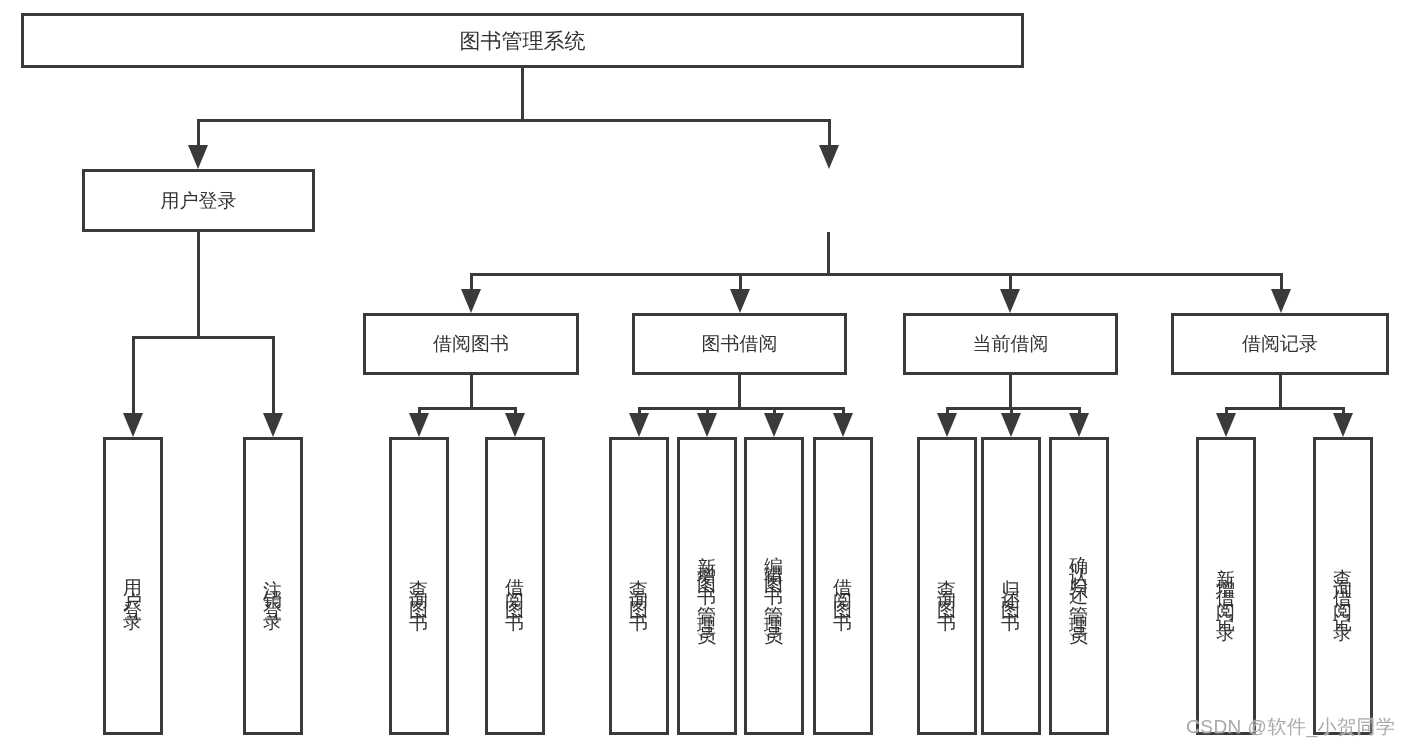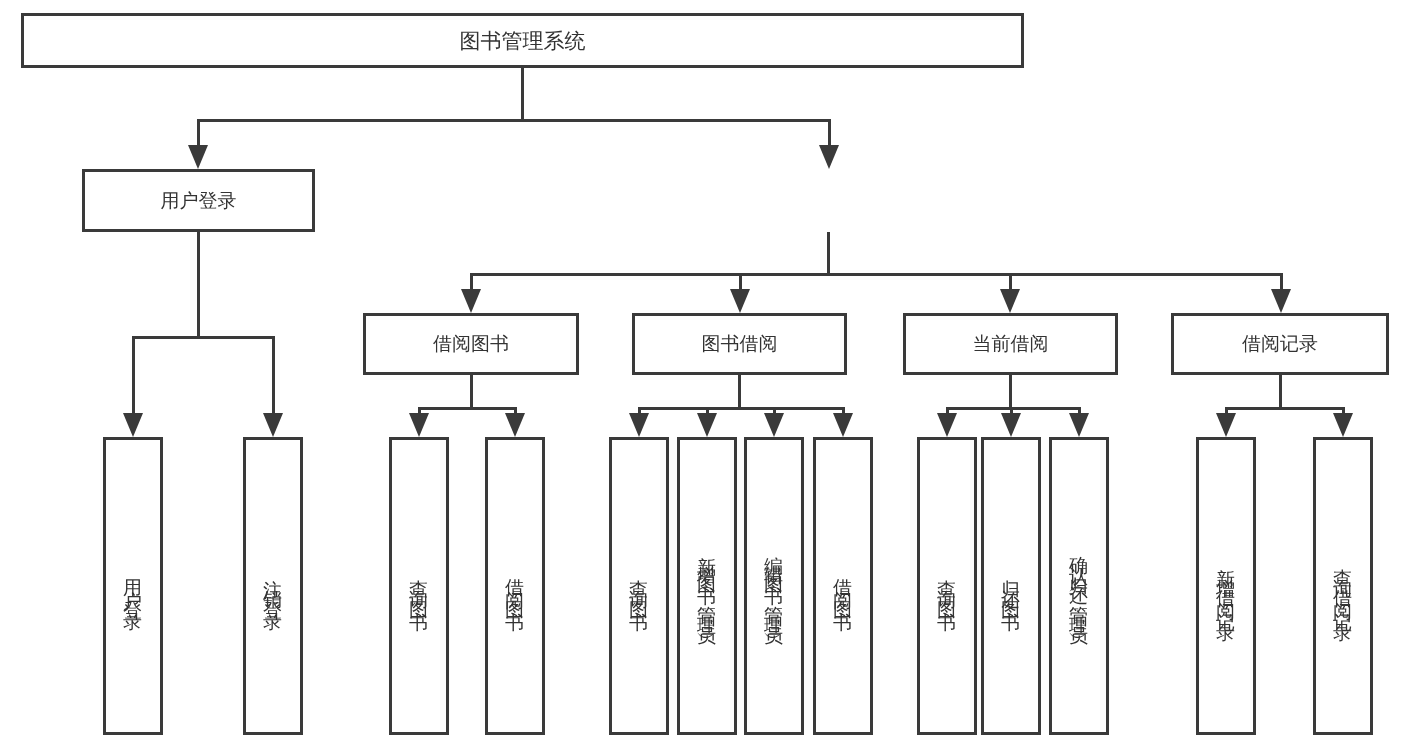--- a/index.html
+++ b/index.html
@@ -178,14 +178,15 @@
     <span class="vtxt long">确认归还（管理员）</span>
   </div>
 
   <div class="box leaf-box" style="left:1196px;top:437px;width:60px;height:298px;">
     <span class="vtxt">新增借阅记录</span>
   </div>
   <div class="box leaf-box" style="left:1313px;top:437px;width:60px;height:298px;">
     <span class="vtxt">查询借阅记录</span>
   </div>
 
+  <div class="watermark">CSDN @软件_小贺同学</div>
 
 </div>
 
 </body></html>

